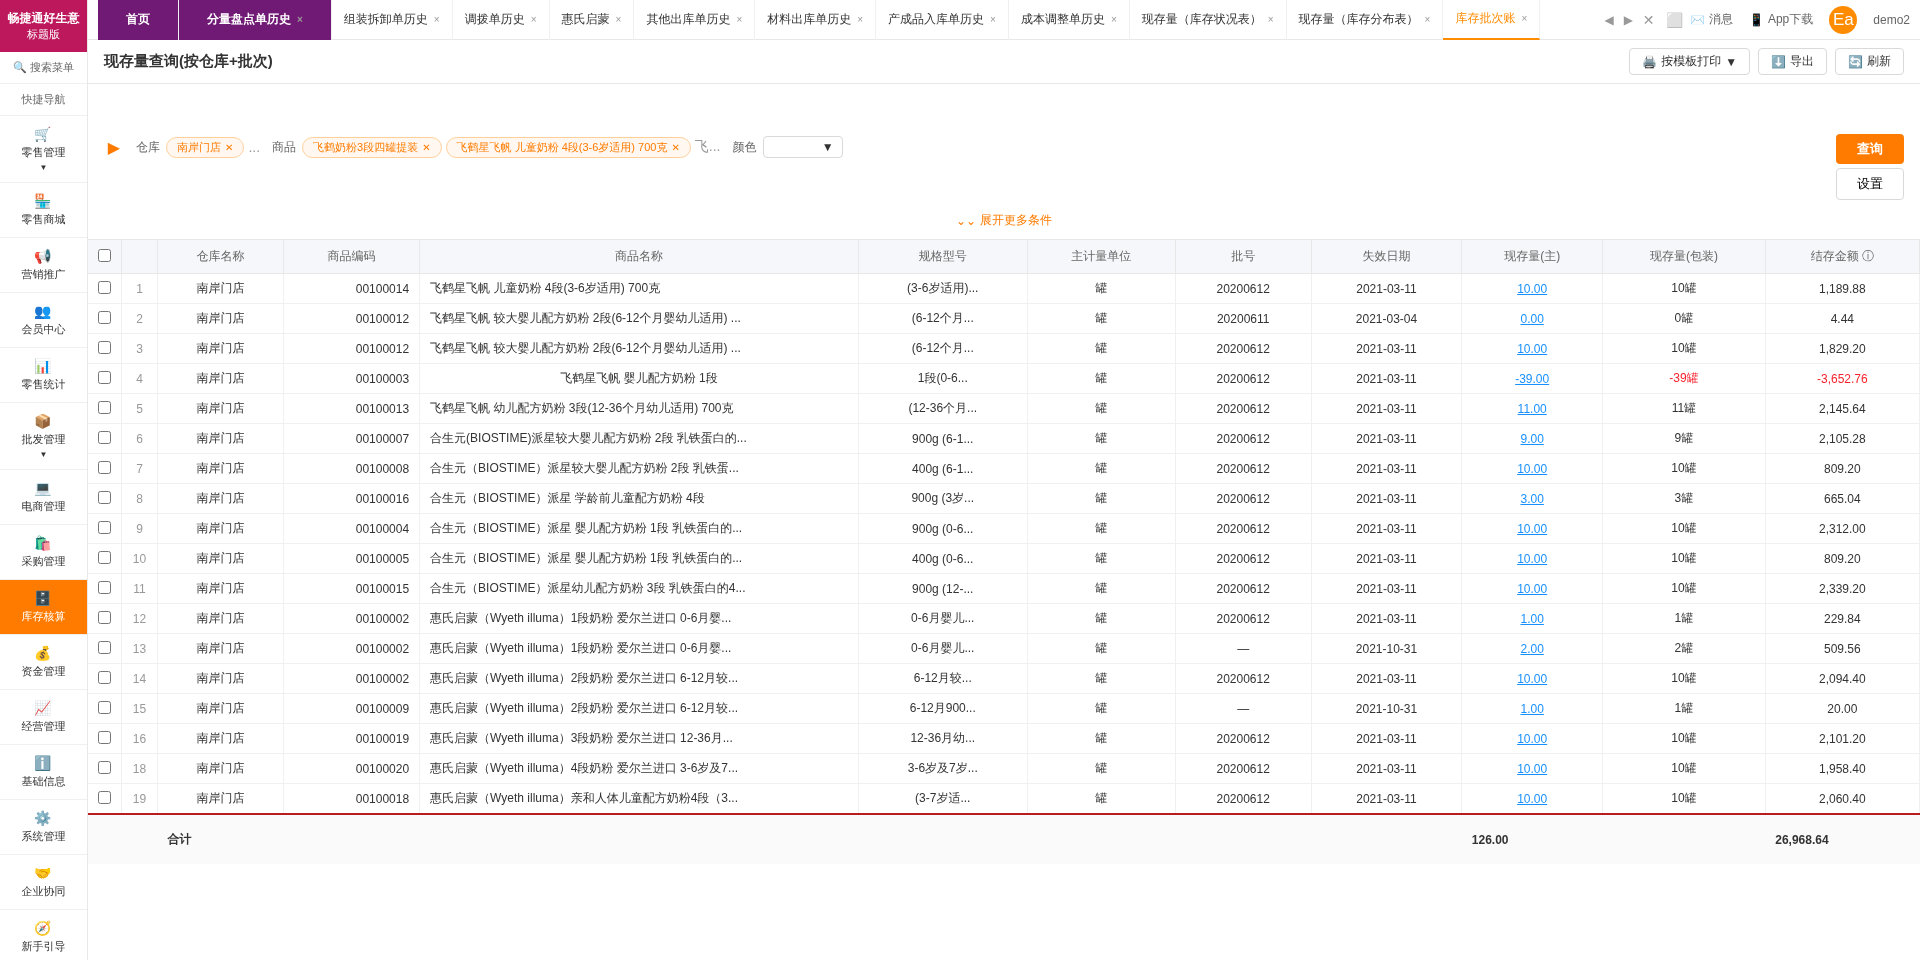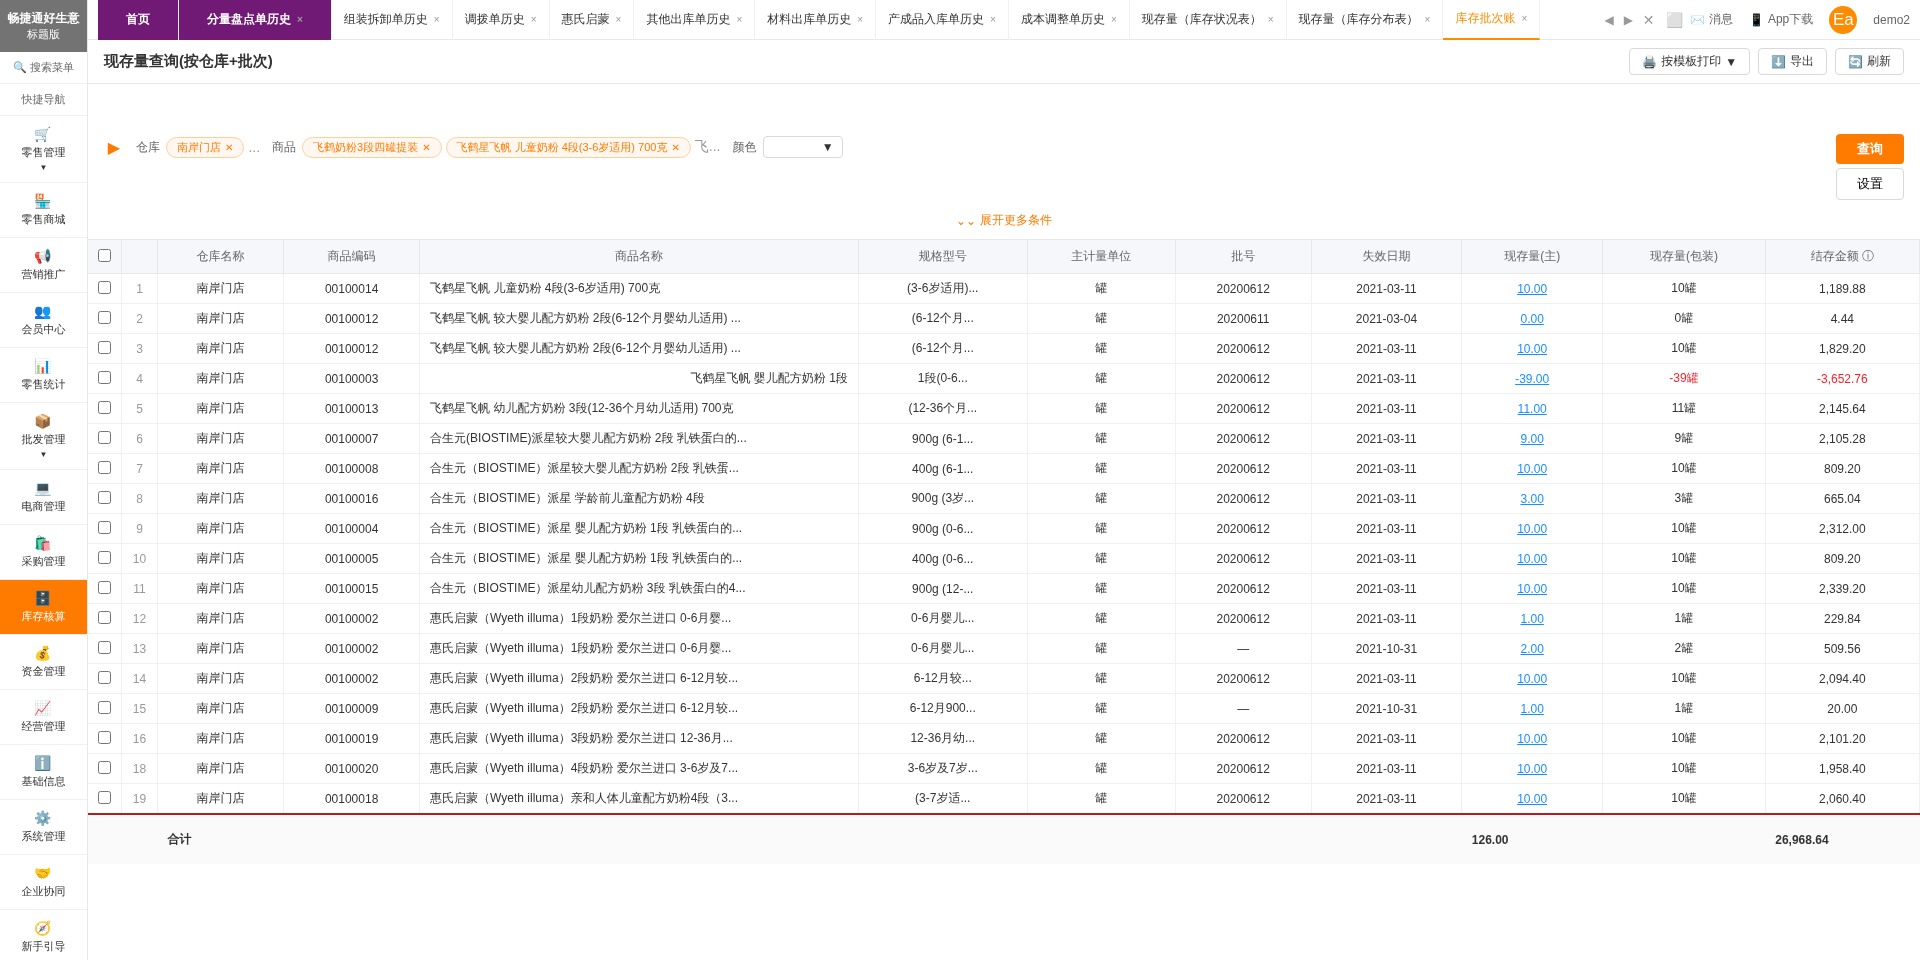--- a/index.html
+++ b/index.html
@@ -1,20 +1,20 @@
 <!DOCTYPE html>
 <html><head>
   <meta charset="utf-8">
   <style>
     * { box-sizing: border-box; margin: 0; padding: 0; }
     body { font-family: 'Microsoft YaHei', Arial, sans-serif; font-size: 12px; background: #f5f5f5; color: #333; display: flex; height: 960px; overflow: hidden; }
 
     
     .sidebar { width: 88px; background: #fff; display: flex; flex-direction: column; border-right: 1px solid #e8e8e8; flex-shrink: 0; }
-    .sidebar-logo { background: #737373; color: #fff; padding: 10px 6px; text-align: center; font-size: 11px; line-height: 1.4; cursor: pointer; }
+    .sidebar-logo { background: #be185d; color: #fff; padding: 10px 6px; text-align: center; font-size: 11px; line-height: 1.4; cursor: pointer; }
     .sidebar-logo .logo-title { font-weight: bold; font-size: 12px; }
     .sidebar-search { padding: 8px 6px; text-align: center; font-size: 11px; color: #666; cursor: pointer; border-bottom: 1px solid #f0f0f0; }
     .sidebar-nav-shortcut { padding: 8px 6px; text-align: center; font-size: 11px; color: #666; cursor: pointer; border-bottom: 1px solid #f0f0f0; }
     .sidebar-item { padding: 10px 6px; text-align: center; font-size: 11px; color: #333; cursor: pointer; border-bottom: 1px solid #f0f0f0; display: flex; flex-direction: column; align-items: center; gap: 3px; }
     .sidebar-item.active { background: #ff7b00; color: #fff; }
     .sidebar-item .s-icon { font-size: 14px; }
     .sidebar-item .arrow { font-size: 8px; }
 
     
     .main { flex: 1; display: flex; flex-direction: column; overflow: hidden; }
@@ -58,21 +58,21 @@
     .action-btns { display: flex; flex-direction: column; gap: 4px; margin-left: auto; margin-top: 40px; }
     .filter-expand-arrow { color: #ff7b00; font-size: 16px; cursor: pointer; width: 20px; height: 30px; display: flex; align-items: center; justify-content: center; }
 
     
     .table-area { flex: 1; overflow: auto; background: #fff; margin: 0; }
     table { width: 100%; border-collapse: collapse; font-size: 12px; }
     thead tr { background: #f5f7fa; }
     thead th { padding: 8px 10px; text-align: center; color: #666; font-weight: normal; border-bottom: 1px solid #e8e8e8; border-right: 1px solid #e8e8e8; white-space: nowrap; position: sticky; top: 0; background: #f5f7fa; z-index: 10; }
     tbody tr { border-bottom: 1px solid #f0f0f0; }
     tbody td { padding: 6px 10px; text-align: center; border-right: 1px solid #f0f0f0; white-space: nowrap; color: #333; }
-    tbody td:nth-child(4) { text-align: center; max-width: 240px; overflow: hidden; text-overflow: ellipsis; }
+    tbody td:nth-child(4) { text-align: right; max-width: 240px; overflow: hidden; text-overflow: ellipsis; }
     tbody td:nth-child(5) { max-width: 100px; overflow: hidden; text-overflow: ellipsis; }
     .td-link { color: #1890ff; text-decoration: underline; cursor: pointer; }
     .td-red { color: #f5222d; }
     .footer-row { background: #fafafa; font-weight: bold; }
     .footer-row td { padding: 16px 10px; border-top: 2px solid #b91c1c; }
     .checkbox-col { width: 30px; }
     .num-col { width: 36px; color: #999; }
 
     .top-tabs-wrap { display: flex; align-items: center; overflow: hidden; flex: 1; }
     .tabs-scroll { display: flex; overflow: hidden; align-items: center; }
@@ -369,21 +369,21 @@
     <td>2021-03-11</td>
     <td><span class="td-link">10.00</span></td>
     <td>10罐</td>
     <td>1,829.20</td>
   </tr>
           <tr>
     <td><input type="checkbox" style=""></td>
     <td style="color:#999">4</td>
     <td>南岸门店</td>
     <td>00100003</td>
-    <td style="text-align:right;max-width:240px;overflow:hidden;text-overflow:ellipsis;white-space:nowrap" title="飞鹤星飞帆 婴儿配方奶粉 1段">飞鹤星飞帆 婴儿配方奶粉 1段</td>
+    <td style="text-align:center;max-width:240px;overflow:hidden;text-overflow:ellipsis;white-space:nowrap" title="飞鹤星飞帆 婴儿配方奶粉 1段">飞鹤星飞帆 婴儿配方奶粉 1段</td>
     <td style="max-width:100px;overflow:hidden;text-overflow:ellipsis;white-space:nowrap">1段(0-6...</td>
     <td>罐</td>
     <td>20200612</td>
     <td>2021-03-11</td>
     <td class="td-red"><span class="td-link">-39.00</span></td>
     <td class="td-red">-39罐</td>
     <td class="td-red">-3,652.76</td>
   </tr>
           <tr>
     <td><input type="checkbox" style=""></td>

